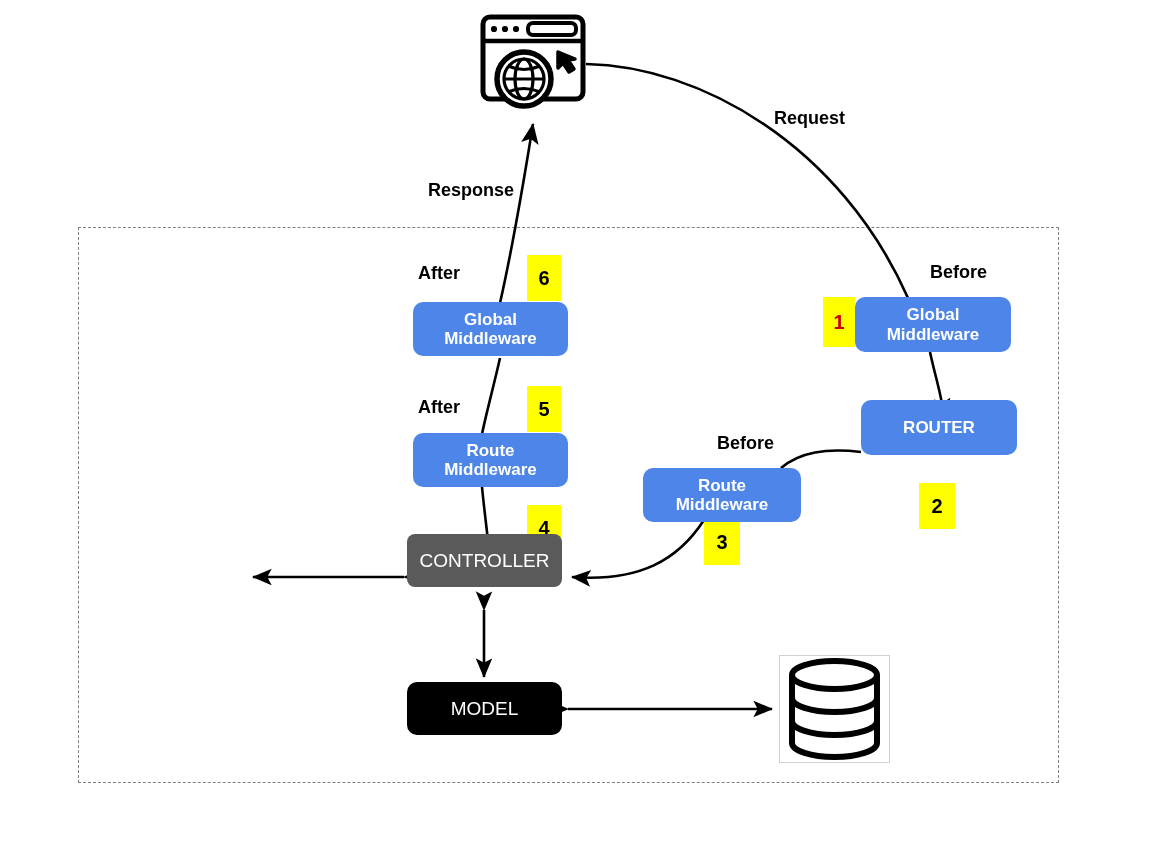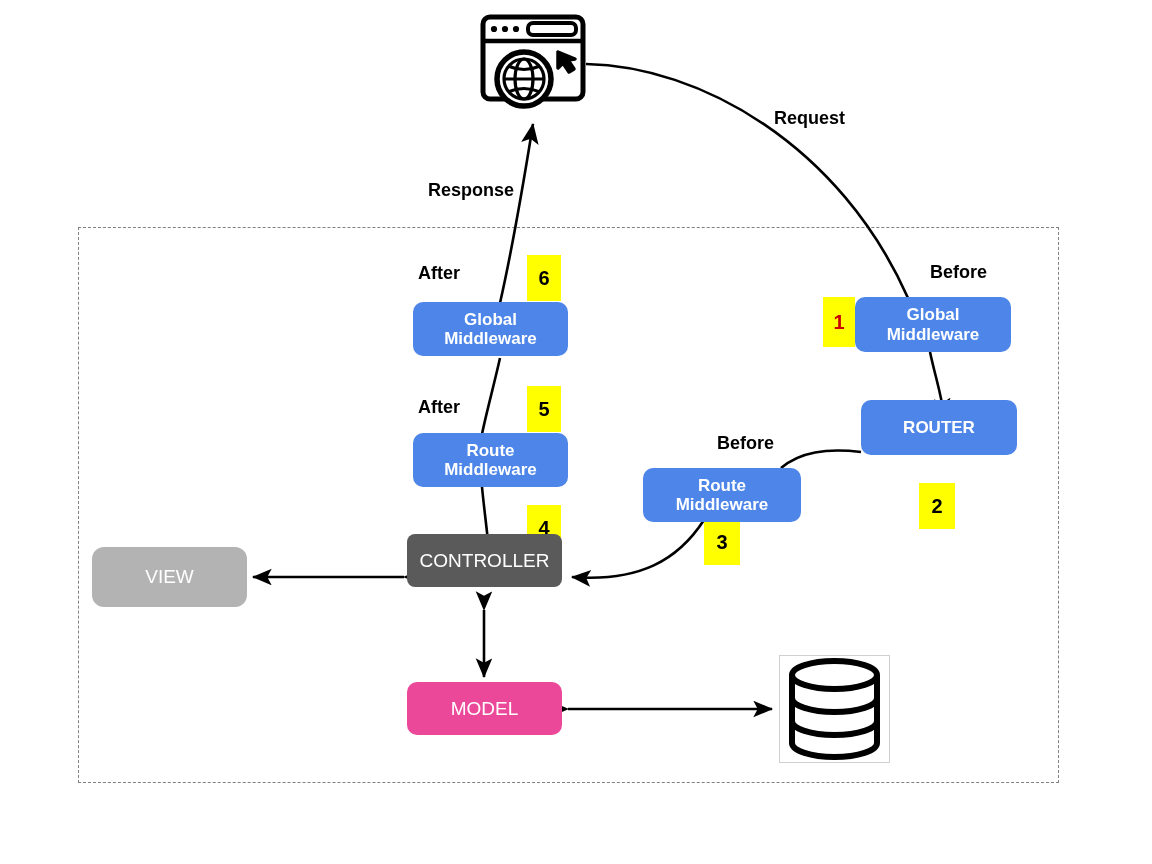--- a/index.html
+++ b/index.html
@@ -50,21 +50,21 @@
     border-radius: 8px;
   }
   .node-grey-dark {
     background: #b3b3b3;
     color: #ffffff;
     font-weight: normal;
     font-size: 19px;
     border-radius: 12px;
   }
   .node-grey-light {
-    background: #ec4899;
+    background: #000000;
     color: #ffffff;
     font-weight: normal;
     font-size: 19px;
     border-radius: 10px;
   }
   .badge {
     position: absolute;
     background: #ffff00;
     color: #000000;
     font-weight: bold;
@@ -206,23 +206,20 @@
     <span>
       <span>Route</span><br>
       <span>Middleware</span>
     </span>
   </div>
 
   <div class="node node-ctrl" style="left:407px; top:534px; width:155px; height:53px;">
     <span>CONTROLLER</span>
   </div>
 
-  <div class="node node-grey-dark" style="left:92px; top:547px; width:155px; height:60px;">
-    <span>VIEW</span>
-  </div>
 
   <div class="node node-grey-light" style="left:407px; top:682px; width:155px; height:53px;">
     <span>MODEL</span>
   </div>
 
   <div class="db-frame" style="left:779px; top:655px; width:111px; height:108px;"></div>
   <svg class="browser-icon" style="left:779px; top:655px;" width="111" height="108" viewBox="0 0 111 108" xmlns="http://www.w3.org/2000/svg">
     <path d="M13,20 L13,88" stroke="#000000" stroke-width="6" fill="none"></path>
     <path d="M98,20 L98,88" stroke="#000000" stroke-width="6" fill="none"></path>
     <ellipse cx="55.5" cy="20" rx="42.5" ry="14" fill="#ffffff" stroke="#000000" stroke-width="6"></ellipse>

